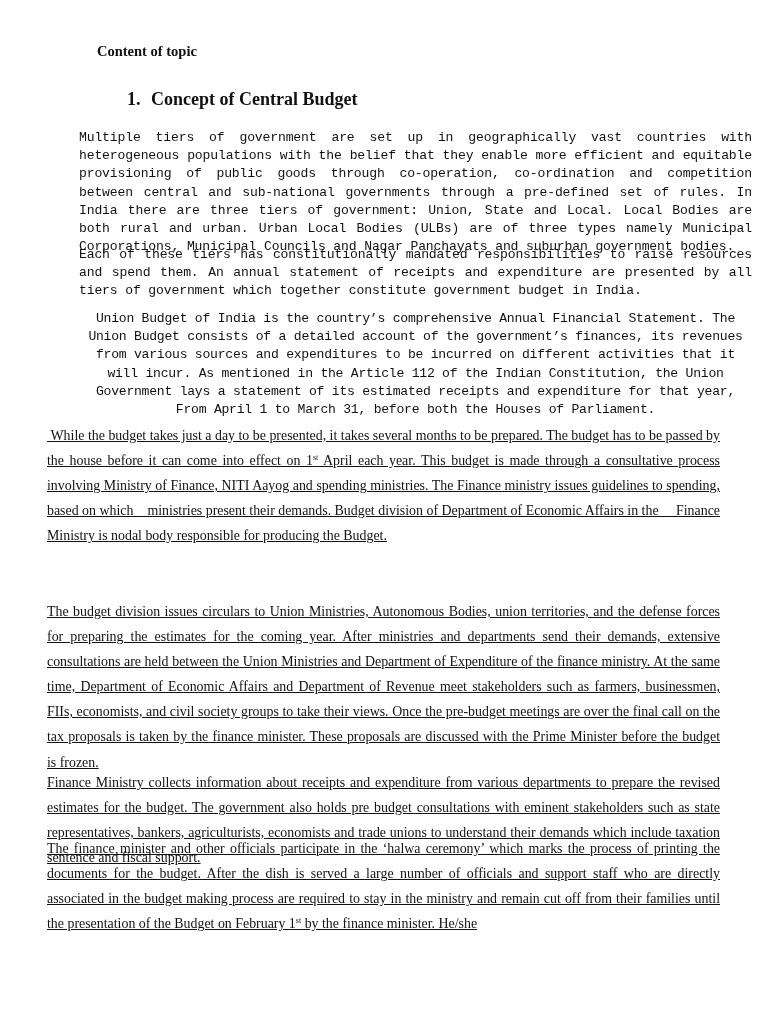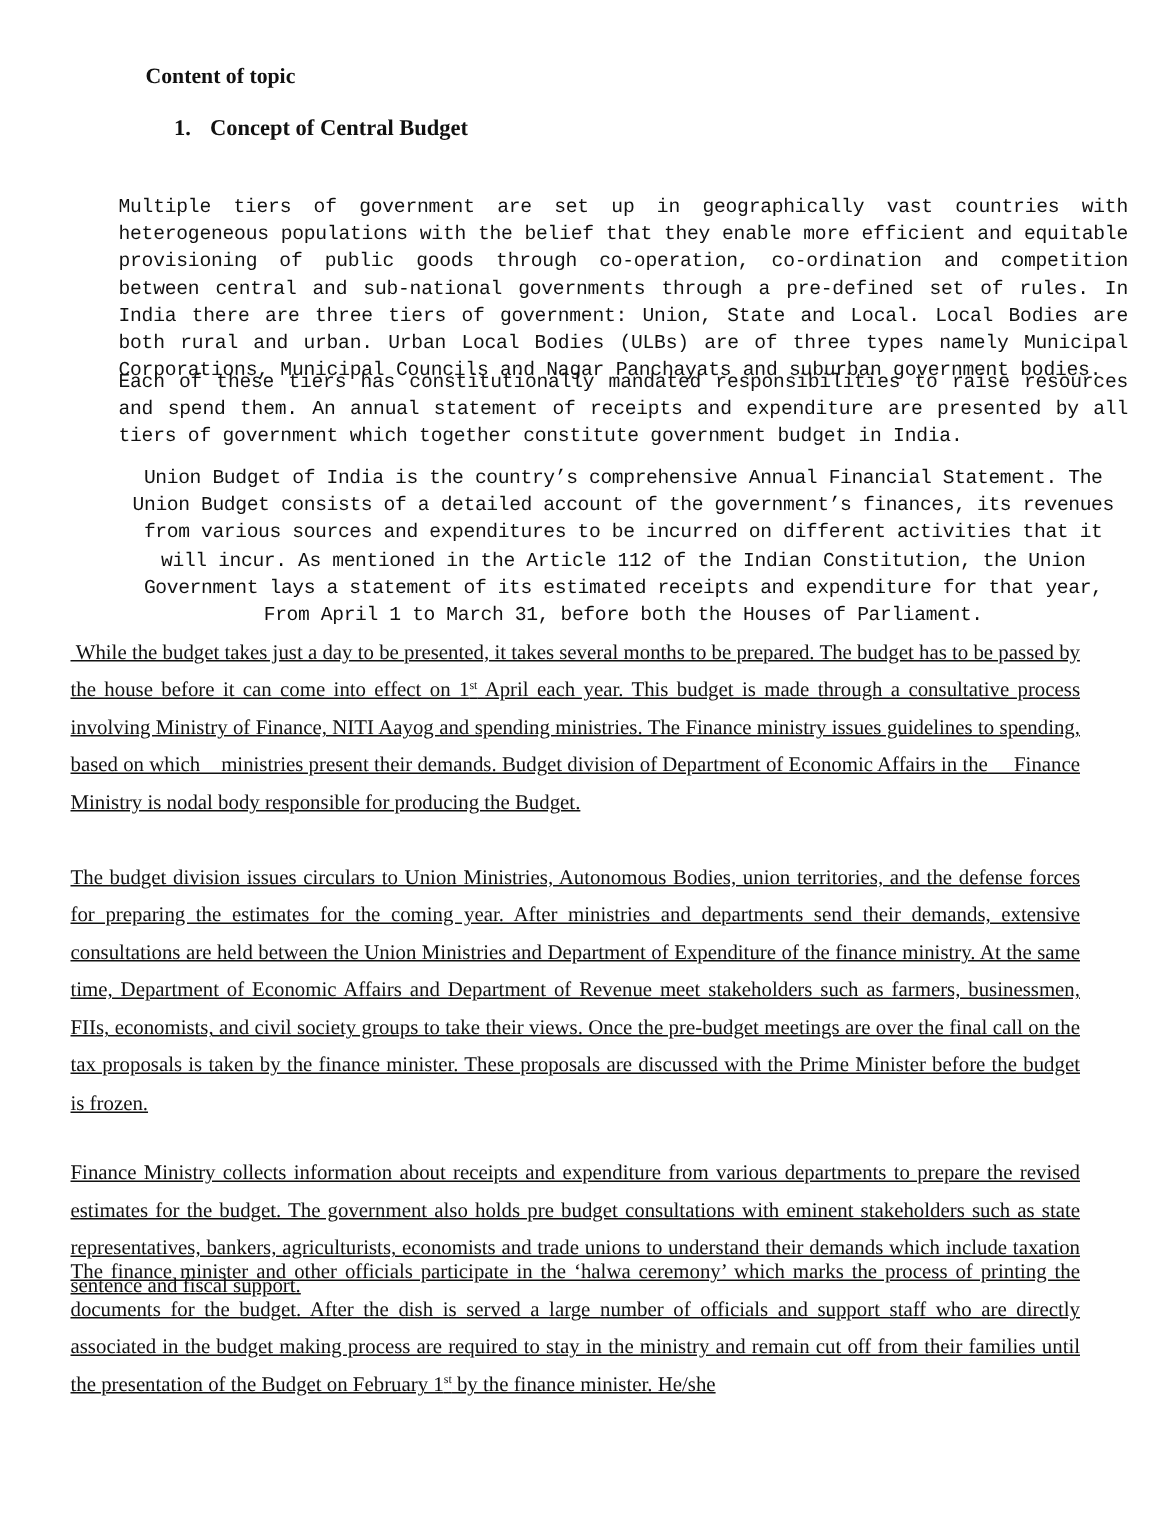--- a/index.html
+++ b/index.html
@@ -28,22 +28,22 @@
       font-family: "Liberation Serif", serif;
       font-weight: bold;
       font-size: 14.5px;
       margin: 0;
     }
     .heading-num {
       position: absolute;
       left: 116px;
       font-family: "Liberation Serif", serif;
       font-weight: bold;
-      font-size: 15px;
-      margin: 0;
+      font-size: 18px;
+      margin: 11px;
       white-space: nowrap;
     }
     .heading-num .num {
       display: inline-block;
       width: 24px;
     }
     .h1 { top: 78px; }
     .h2 { top: 392px; }
 
     .sans-para {
@@ -67,21 +67,21 @@
       left: 47px;
       width: 673px;
       font-family: "Liberation Serif", serif;
       font-size: 13.9px;
       line-height: 25.1px;
       margin: 0;
       text-align: justify;
       text-decoration: underline;
     }
     .p4 { top: 423px; }
-    .p5 { top: 573px; }
+    .p5 { top: 599px; }
     .p6 { top: 770px; }
     .p7 { top: 836px; }
     sup {
       font-size: 8px;
       line-height: 0;
       vertical-align: 5px;
     }
   </style>
 </head>
 <body>

